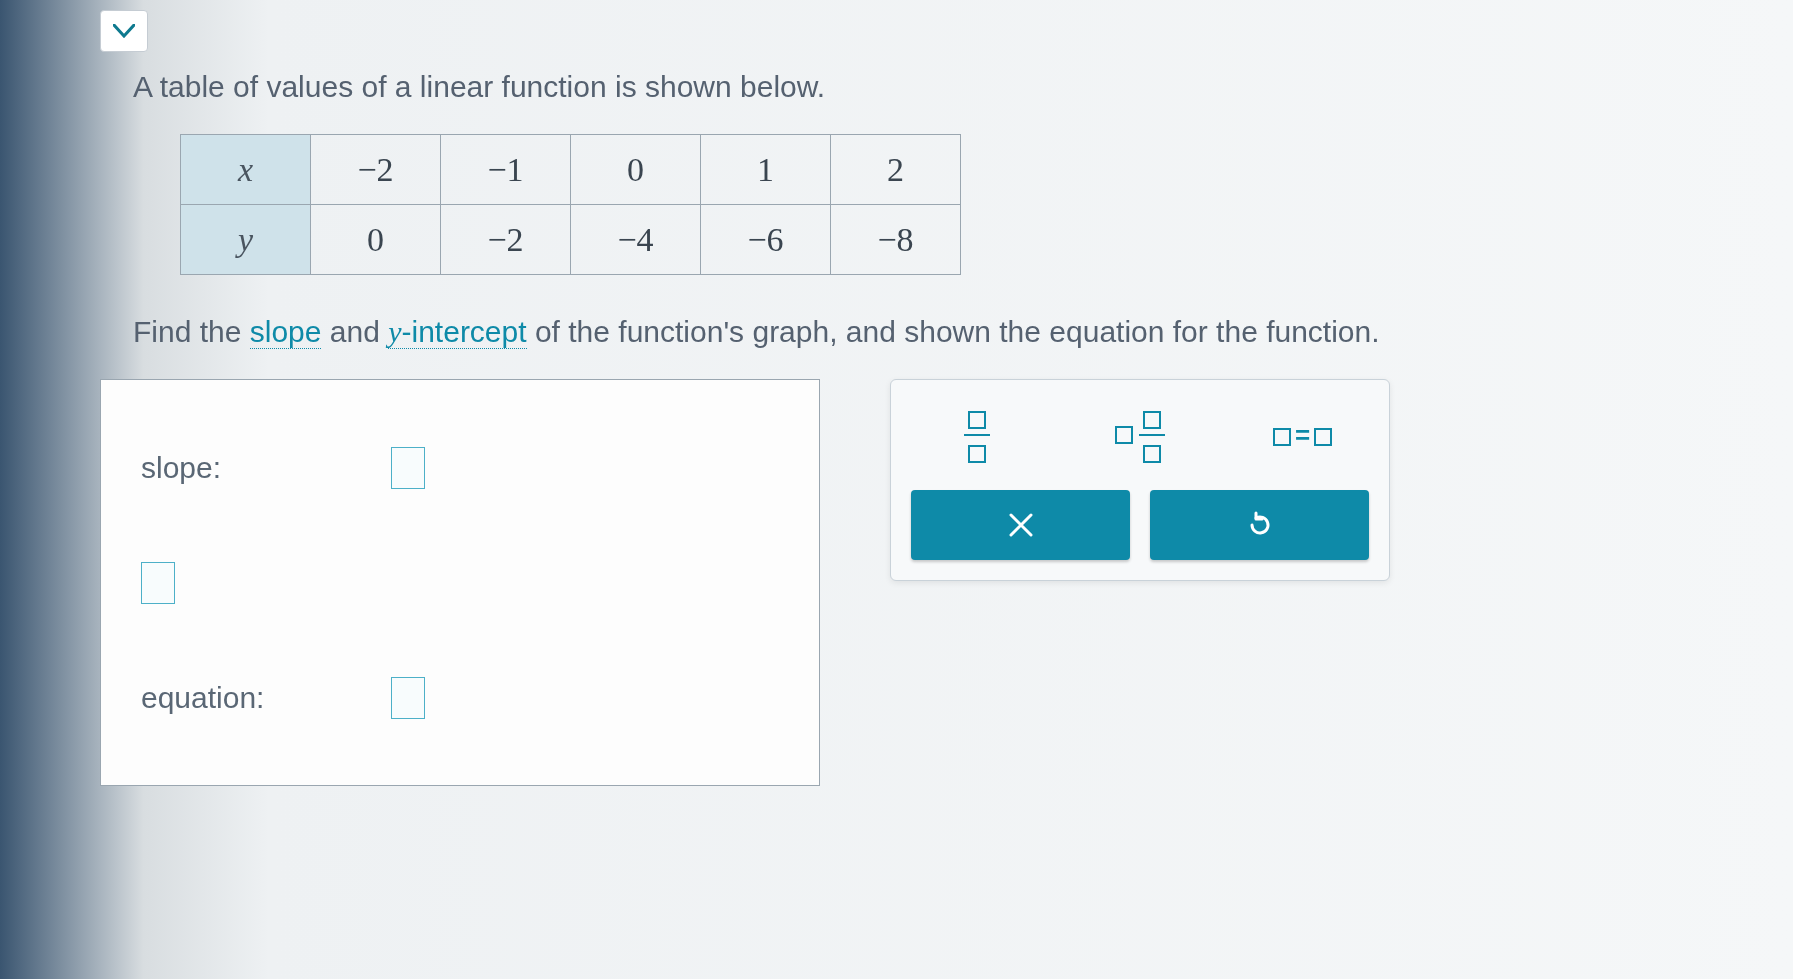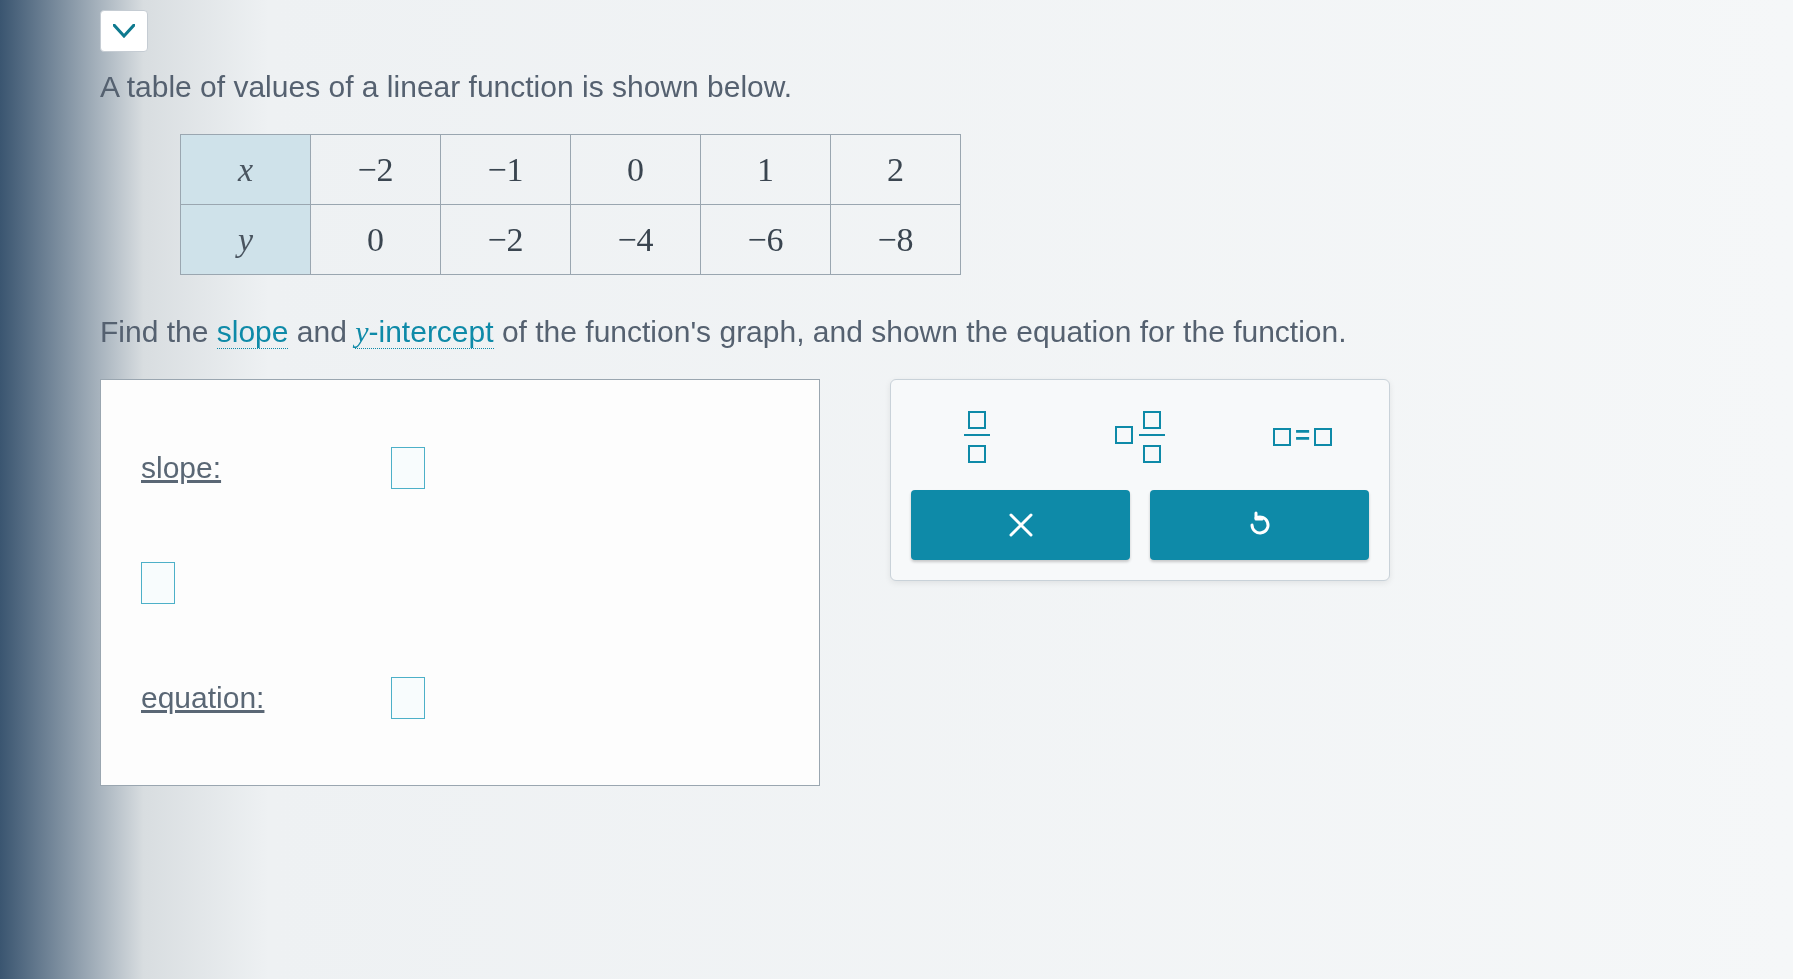--- a/index.html
+++ b/index.html
@@ -28,20 +28,21 @@
       margin-bottom: 18px;
       cursor: pointer;
     }
     .dropdown-toggle svg {
       fill: #0e7a8f;
     }
     .prompt-line {
       font-size: 30px;
       color: #556170;
       margin-bottom: 30px;
+      margin-left: 33px;
     }
     .link-term {
       color: #0e8aa8;
       border-bottom: 1px dotted #0e8aa8;
       cursor: pointer;
       text-align: right;
     }
     .data-table {
       border-collapse: collapse;
       margin-left: 80px;
@@ -79,21 +80,20 @@
     }
     .answer-row {
       display: flex;
       align-items: center;
       height: 115px;
     }
     .answer-label {
       font-size: 30px;
       color: #5a6775;
       width: 250px;
-      text-decoration: underline;
     }
     .italic-y {
       font-style: italic;
       font-family: "Times New Roman", serif;
     }
     .answer-input {
       width: 34px;
       height: 42px;
       border: 1px solid #4db0c8;
       background: #f8fcfd;

